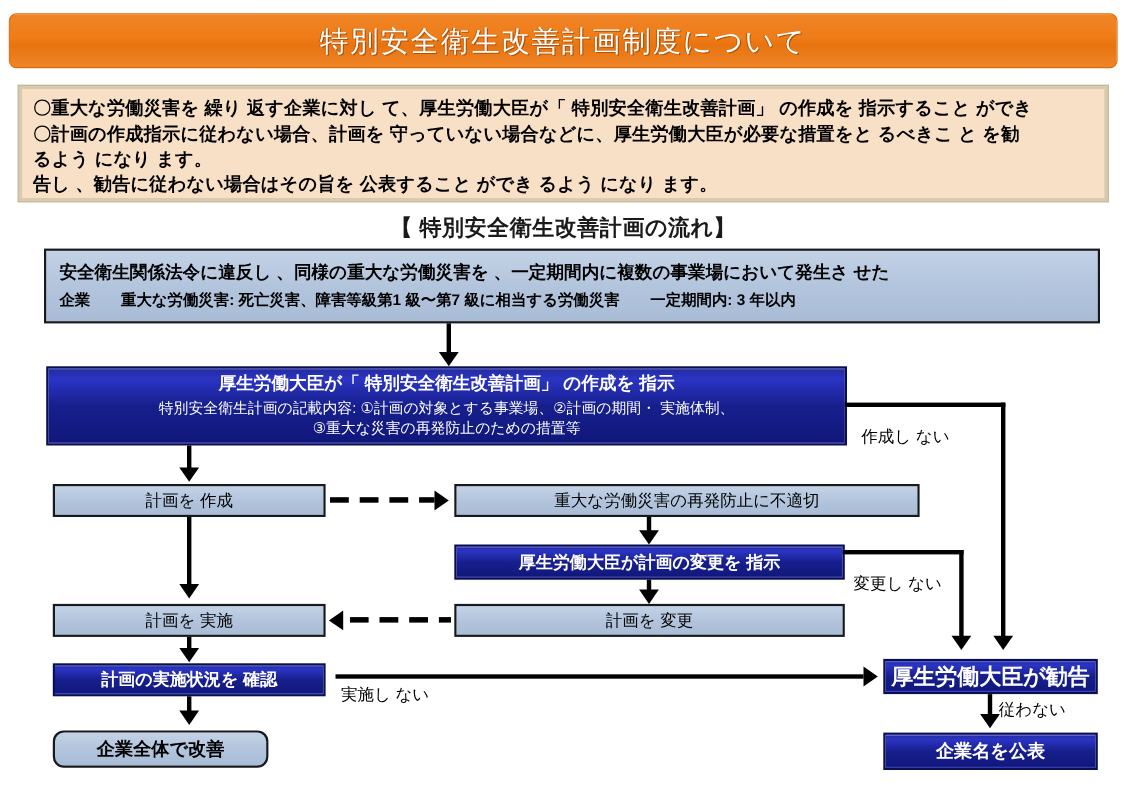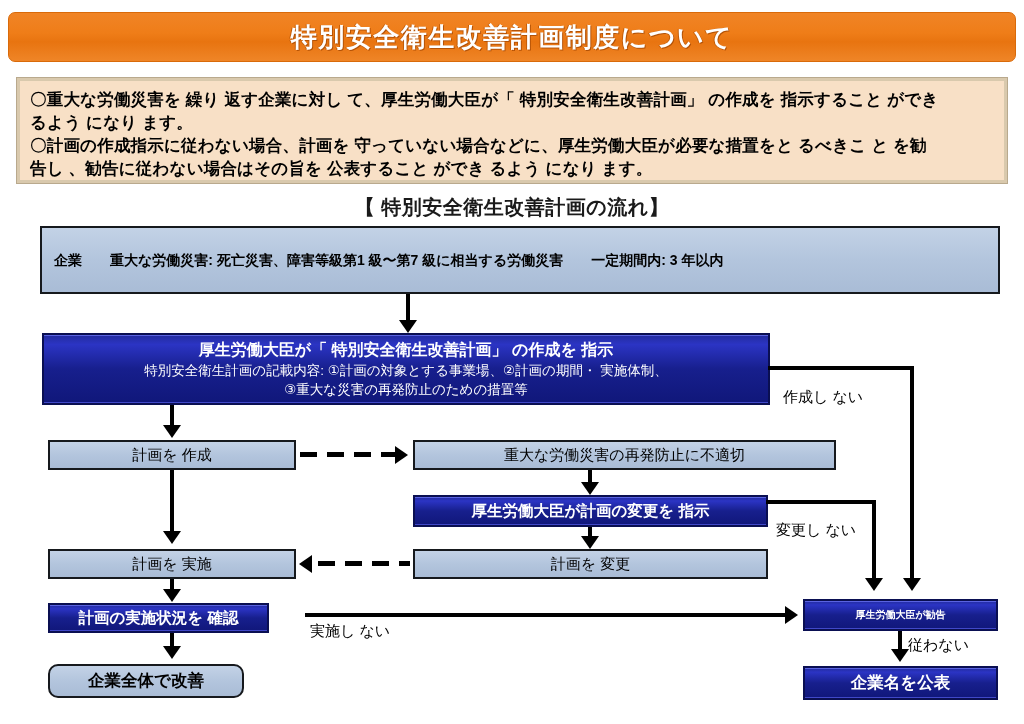--- a/index.html
+++ b/index.html
@@ -20,21 +20,21 @@
     width: 1008px; height: 50px;
     box-sizing: border-box;
     border-radius: 7px;
     background: linear-gradient(to bottom, #f08426 0%, #ef7d18 42%, #e87410 60%, #ef8527 100%);
     border: 1px solid #d96a0a;
     display: flex; align-items: center; justify-content: center;
   }
   #title-text {
     color: #ffffff;
     font-size: 26px;
-    font-weight: bold;
+    font-weight: normal;
     letter-spacing: 1.5px;
     text-shadow: 1px 1px 0 #b35207, -1px 0 0 #c25c08;
   }
 
   
   #desc-box {
     position: absolute;
     left: 17px; top: 78px;
     width: 990px; height: 105px;
     box-sizing: border-box;
@@ -104,28 +104,28 @@
 
   #box-change-ord { left: 413px; top: 495px; width: 355px; height: 32px; }
   #box-change-ord .t { font-size: 15.5px; font-weight: bold; }
 
   #box-implement  { left: 48px;  top: 549px; width: 248px; height: 30px; }
   #box-implement .t { font-size: 15px; }
 
   #box-change     { left: 413px; top: 549px; width: 355px; height: 30px; }
   #box-change .t  { font-size: 15px; }
 
-  #box-confirm    { left: 48px;  top: 603px; width: 221px; height: 30px; }
+  #box-confirm    { left: 48px;  top: 603px; width: 248px; height: 30px; }
   #box-confirm .t { font-size: 15.5px; font-weight: bold; }
 
   #box-improve    { left: 48px;  top: 664px; width: 196px; height: 34px; border-radius: 10px; }
   #box-improve .t { font-size: 16.5px; font-weight: bold; }
 
   #box-recommend  { left: 803px; top: 599px; width: 195px; height: 32px; }
-  #box-recommend .t { font-size: 10px; font-weight: bold; }
+  #box-recommend .t { font-size: 20px; font-weight: bold; }
 
   #box-publish    { left: 803px; top: 666px; width: 195px; height: 34px; }
   #box-publish .t { font-size: 16.5px; font-weight: bold; }
 
   
   .vline { position: absolute; background: #000000; width: 4px; }
   .hline { position: absolute; background: #000000; height: 4px; }
   .arrow-down {
     position: absolute; width: 0; height: 0;
     border-left: 9px solid transparent;
@@ -161,28 +161,29 @@
 </style>
 </head>
 <body>
 
 <div id="title-banner">
   <span id="title-text">特別安全衛生改善計画制度について</span>
 </div>
 
 <div id="desc-box">
   <div class="desc-line">〇重大な労働災害を 繰り 返す企業に対し て、厚生労働大臣が「 特別安全衛生改善計画」 の作成を 指示すること ができ</div>
+  <div class="desc-line">〇計画の作成指示に従わない場合、計画を 守っていない場合などに、厚生労働大臣が必要な措置をと るべきこ と を勧</div>
   <div class="desc-line">るよう になり ます。</div>
-  <div class="desc-line">〇計画の作成指示に従わない場合、計画を 守っていない場合などに、厚生労働大臣が必要な措置をと るべきこ と を勧</div>
   <div class="desc-line">告し 、勧告に従わない場合はその旨を 公表すること ができ るよう になり ます。</div>
 </div>
 
 <div id="flow-heading">【 特別安全衛生改善計画の流れ】</div>
 
 <div id="box-target" class="lbox">
+  <div class="l1">安全衛生関係法令に違反し 、同様の重大な労働災害を 、一定期間内に複数の事業場において発生さ せた</div>
   <div class="l2">企業　　重大な労働災害:  死亡災害、障害等級第1 級〜第7 級に相当する労働災害　　一定期間内:  3 年以内</div>
 </div>
 
 <div class="vline" style="left:406px; top:294px; height:28px;"></div>
 <div class="arrow-down" style="left:399px; top:320px;"></div>
 
 <div id="box-instruct" class="dbox">
   <div class="l1">厚生労働大臣が「 特別安全衛生改善計画」 の作成を 指示</div>
   <div class="l2">特別安全衛生計画の記載内容:  ①計画の対象とする事業場、②計画の期間・ 実施体制、</div>
   <div class="l3">③重大な災害の再発防止のための措置等</div>

